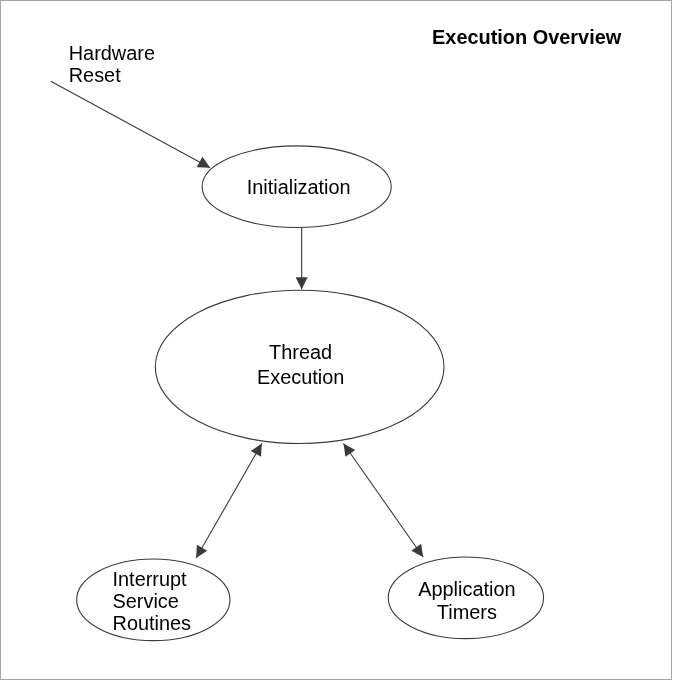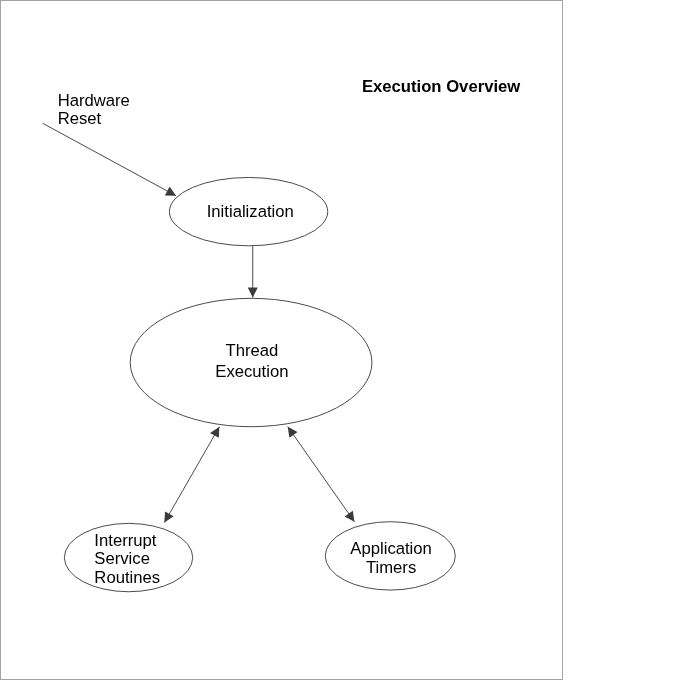--- a/index.html
+++ b/index.html
@@ -10,21 +10,21 @@
     width: 673px;
     height: 680px;
     overflow: hidden;
     background: #fff;
     font-family: "Liberation Sans", sans-serif;
     position: relative;
   }
   .frame {
     position: absolute;
     left: 0; top: 0;
-    width: 563px;
+    width: 672px;
     height: 680px;
     box-sizing: border-box;
     border: 1px solid var(--frame-border, #a3a3a3);
     background: var(--background, #ffffff);
   }
   svg.diagram {
     display: block;
     width: 100%;
     height: 100%;
   }

